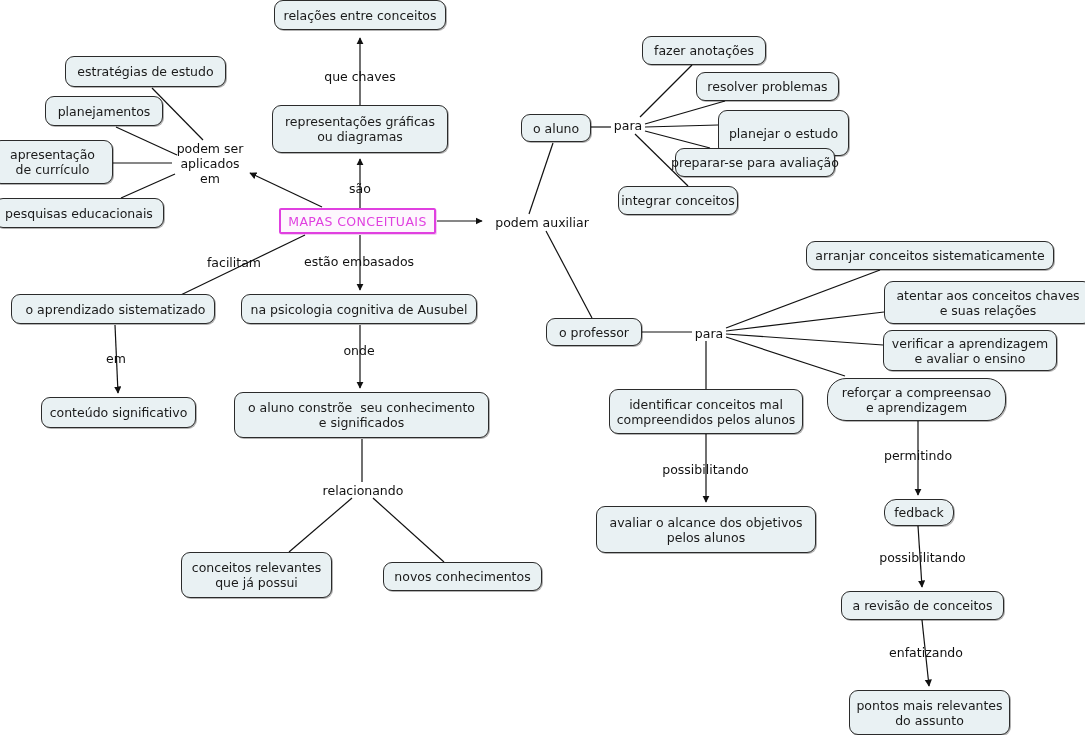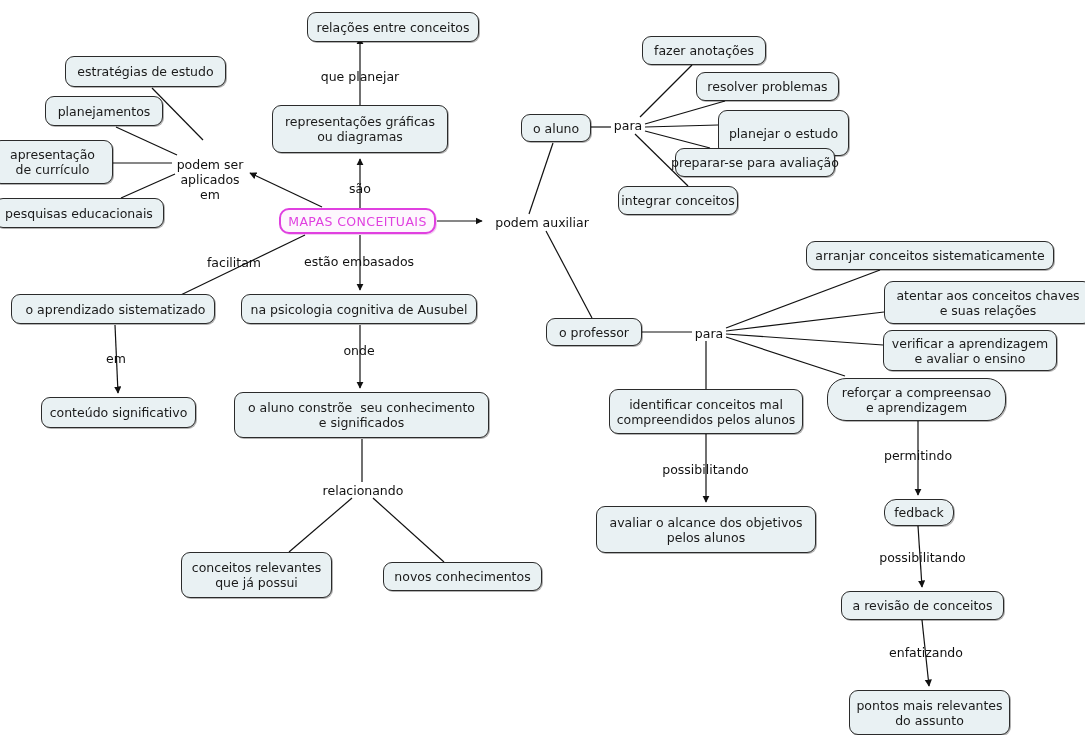--- a/index.html
+++ b/index.html
@@ -38,21 +38,21 @@
     font-size: 12.5px;
     line-height: 15px;
     padding: 2px 7px;
     white-space: pre;
     box-shadow: 1px 1px 0 rgba(0,0,0,0.30);
   }
   .node.root {
     background: #fdf7fd;
     border: 2px solid #e040e0;
     color: #e040e0;
-    border-radius: 10px;
+    border-radius: 2px;
     letter-spacing: 0.4px;
     box-shadow: 1px 1px 0 rgba(200,60,200,0.25);
   }
   .linklabel {
     position: absolute;
     box-sizing: border-box;
     display: flex;
     align-items: center;
     justify-content: center;
     text-align: center;
@@ -103,21 +103,21 @@
         <path d="M 726,334 L 883,345" fill="none" stroke="#111111" stroke-width="1.2"></path>
         <path d="M 726,337 L 845,376" fill="none" stroke="#111111" stroke-width="1.2"></path>
         <path d="M 706,341 L 706,389" fill="none" stroke="#111111" stroke-width="1.2"></path>
         <path d="M 706,434 L 706,502" fill="none" stroke="#111111" stroke-width="1.2" marker-end="url(#arrowhead)"></path>
         <path d="M 918,421 L 918,495" fill="none" stroke="#111111" stroke-width="1.2" marker-end="url(#arrowhead)"></path>
         <path d="M 918,526 L 922,587" fill="none" stroke="#111111" stroke-width="1.2" marker-end="url(#arrowhead)"></path>
         <path d="M 922,620 L 929,686" fill="none" stroke="#111111" stroke-width="1.2" marker-end="url(#arrowhead)"></path>
       </g>
   </svg>
   <div id="nodes-group">
-      <div class="node" style="left: 274px; top: 12px; width: 172px; height: 30px; margin-left: 33px;">relações entre conceitos</div>
+      <div class="node" style="left: 274px; top: 0; width: 172px; height: 30px;">relações entre conceitos</div>
       <div class="node" style="left: 65px; top: 56px; width: 161px; height: 31px;">estratégias de estudo</div>
       <div class="node" style="left: 20px; top: 96px; width: 118px; height: 30px; margin-left: 25px;">planejamentos</div>
       <div class="node" style="left: -8px; top: 140px; width: 121px; height: 44px;">apresentação
 de currículo</div>
       <div class="node" style="left: -6px; top: 198px; width: 170px; height: 30px;">pesquisas educacionais</div>
       <div class="node" style="left: 272px; top: 105px; width: 176px; height: 48px;">representações gráficas
 ou diagramas</div>
       <div class="node root" style="left: 279px; top: 208px; width: 157px; height: 26px;">MAPAS CONCEITUAIS</div>
       <div class="node" style="left: 521px; top: 114px; width: 70px; height: 28px;">o aluno</div>
       <div class="node" style="left: 642px; top: 36px; width: 124px; height: 29px;">fazer anotações</div>
@@ -144,22 +144,22 @@
       <div class="node" style="left: 609px; top: 389px; width: 194px; height: 45px;">identificar conceitos mal
 compreendidos pelos alunos</div>
       <div class="node" style="left: 596px; top: 506px; width: 220px; height: 47px;">avaliar o alcance dos objetivos
 pelos alunos</div>
       <div class="node" style="left: 884px; top: 499px; width: 70px; height: 27px; border-radius: 12px;">fedback</div>
       <div class="node" style="left: 841px; top: 591px; width: 163px; height: 29px;">a revisão de conceitos</div>
       <div class="node" style="left: 849px; top: 690px; width: 161px; height: 45px;">pontos mais relevantes
 do assunto</div>
     </div>
   <div id="labels-group">
-      <div class="linklabel" style="left: 317px; top: 68px; width: 86px; height: 16px;">que planejar</div>
-      <div class="linklabel" style="left: 172px; top: 139px; width: 76px; height: 48px; margin-top: 16px;">podem ser
+      <div class="linklabel" style="left: 317px; top: 68px; width: 86px; height: 16px;">que chaves</div>
+      <div class="linklabel" style="left: 172px; top: 139px; width: 76px; height: 48px;">podem ser
 aplicados
 em</div>
       <div class="linklabel" style="left: 344px; top: 180px; width: 32px; height: 16px;">são</div>
       <div class="linklabel" style="left: 203px; top: 254px; width: 62px; height: 16px; text-align: right;">facilitam</div>
       <div class="linklabel" style="left: 296px; top: 253px; width: 126px; height: 16px;">estão embasados</div>
       <div class="linklabel" style="left: 103px; top: 350px; width: 26px; height: 16px;">em</div>
       <div class="linklabel" style="left: 340px; top: 342px; width: 38px; height: 16px;">onde</div>
       <div class="linklabel" style="left: 318px; top: 482px; width: 90px; height: 16px;">relacionando</div>
       <div class="linklabel" style="left: 490px; top: 214px; width: 104px; height: 16px;">podem auxiliar</div>
       <div class="linklabel" style="left: 611px; top: 117px; width: 34px; height: 16px;">para</div>

